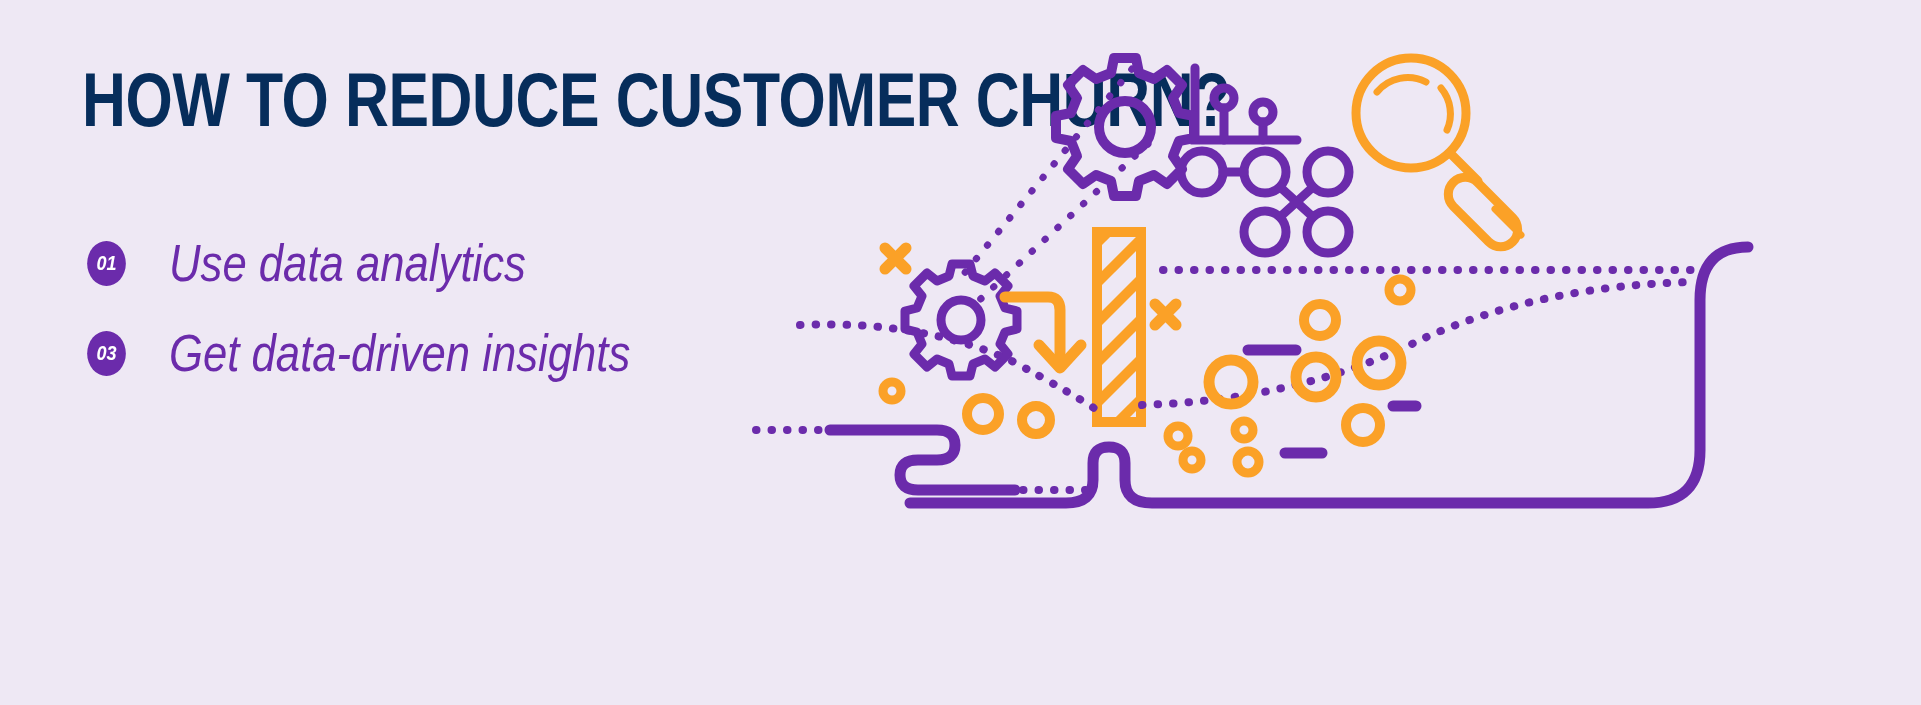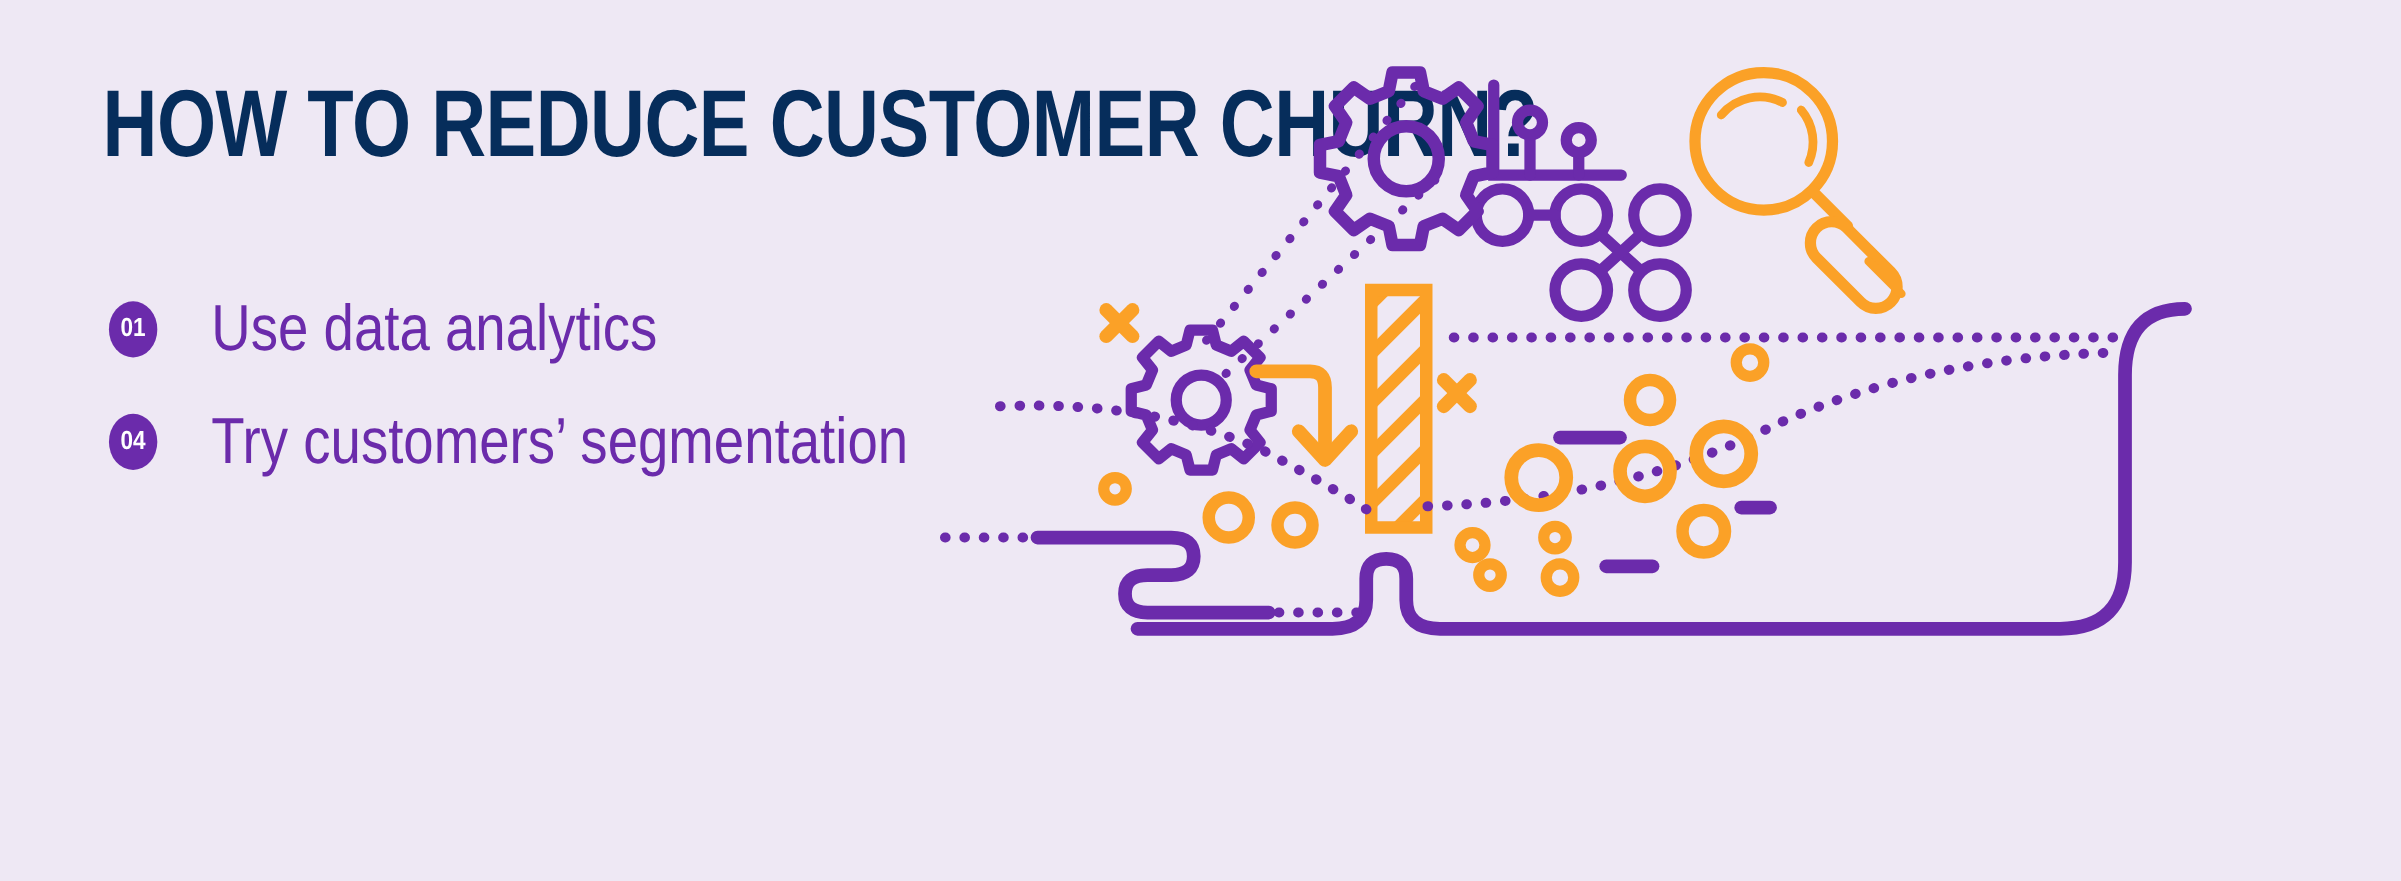--- a/index.html
+++ b/index.html
@@ -51,20 +51,21 @@
     top: 218px;
     width: 860px;
     list-style: none;
     margin: 0;
     padding: 0;
   }
   .step-item {
     display: flex;
     align-items: center;
     height: 90px;
+    font-style: italic;
   }
   .step-badge {
     flex: 0 0 auto;
     width: 45px;
     height: 45px;
     border-radius: 50%;
     background: #6B2BAB;
     color: #FFFFFF;
     display: flex;
     align-items: center;
@@ -104,22 +105,22 @@
   <div id="left-panel">
 
     <h1 id="page-title">HOW TO REDUCE CUSTOMER CHURN?</h1>
 
     <ul id="steps-list">
       <li class="step-item">
         <span class="step-badge">01</span>
         <span class="step-label">Use data analytics</span>
       </li>
       <li class="step-item">
-        <span class="step-badge">04</span>
-        <span class="step-label">Try customers’ segmentation</span>
+        <span class="step-badge">03</span>
+        <span class="step-label">Get data-driven insights</span>
       </li>
     </ul>
 
   </div>
 
   <div id="illustration">
     <svg width="1181" height="685" viewBox="0 0 1181 685" xmlns="http://www.w3.org/2000/svg">
 
       <defs>
         <clipPath id="stripeClip">

